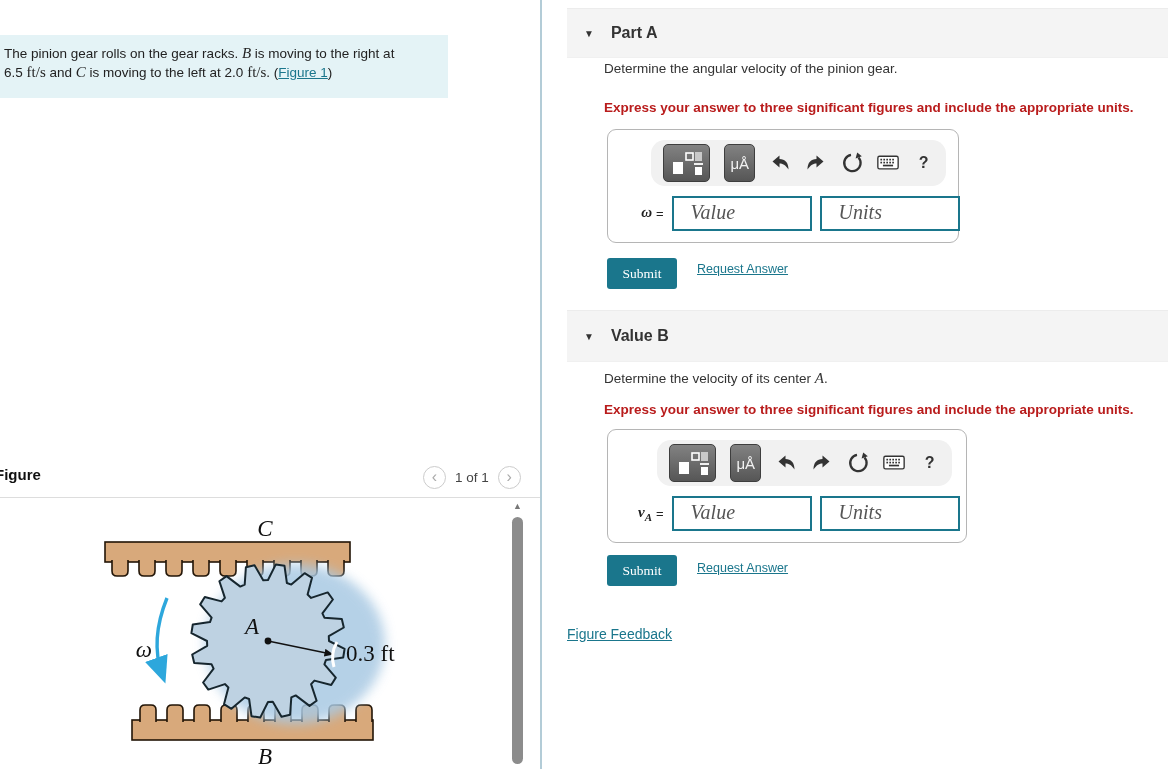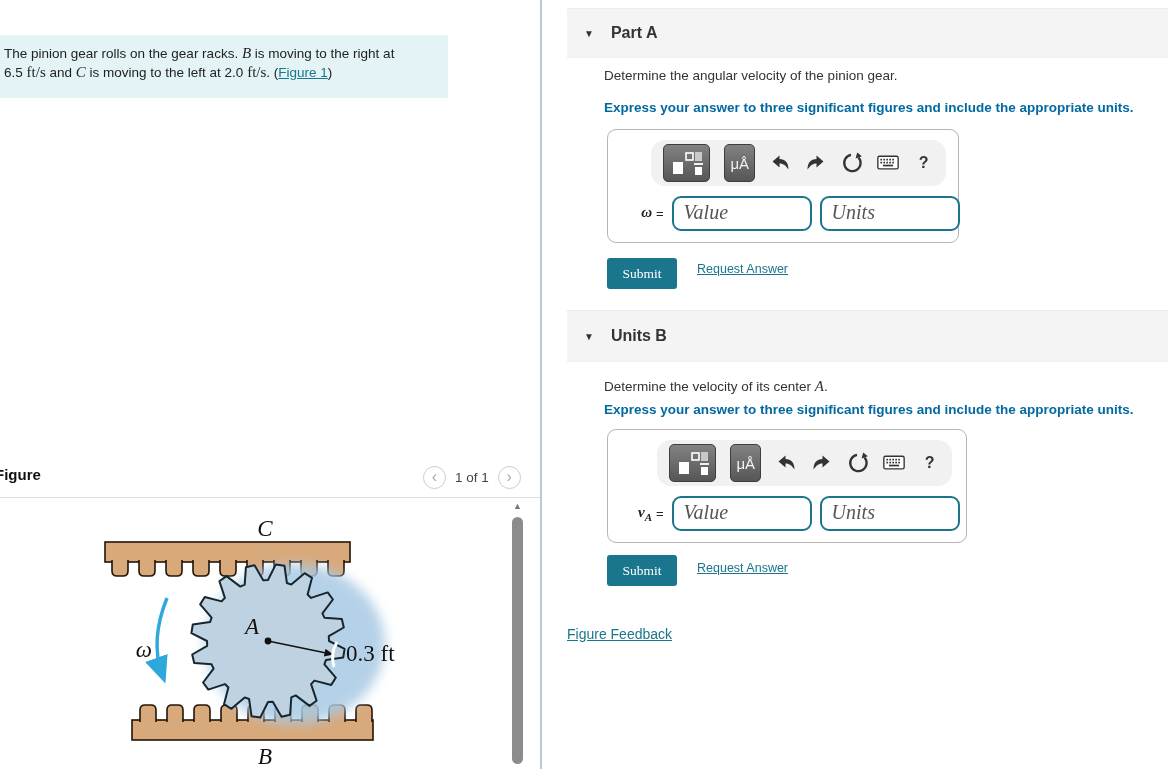--- a/index.html
+++ b/index.html
@@ -37,43 +37,43 @@
 
   
   .part-header { position:absolute; left:567px; width:601px; background:var(--header-bg);
     display:flex; align-items:center; border-top:1px solid #ececec; border-bottom:1px solid #f0f0f0; }
   #pa-header { top:8px;  height:50px; }
   #pb-header { top:310px; height:52px; }
   .collapse-icon { margin-left:17px; font-size:10px; color:#333; cursor:pointer; }
   .part-title { margin-left:17px; font-size:16px; font-weight:bold; color:#333; }
 
   .question { position:absolute; left:604px; font-size:13.5px; color:#333; }
-  #pa-question { top:67px; } #pb-question { top:378px; }
-  .instruction { position:absolute; left:604px; font-size:13.5px; font-weight:bold; color:#0369a1; }
+  #pa-question { top:60px; } #pb-question { top:370px; }
+  .instruction { position:absolute; left:604px; font-size:13.5px; font-weight:bold; color:#b91c1c; }
   #pa-instruction { top:100px; } #pb-instruction { top:402px; }
 
   .answer-box { position:absolute; left:607px; height:114px; border:1px solid #b5b5b5; border-radius:9px; background:#fff; }
   #pa-box { top:129px; width:352px; } #pb-box { top:429px; width:360px; }
 
   .math-toolbar { position:absolute; left:43px; top:10px; width:295px; height:46px; background:#f1f1f1;
     border-radius:14px; display:flex; align-items:center; padding:0 12px; gap:14px; }
   .tb-btn { width:50px; height:38px; border:1px solid #3e3e3e; border-radius:5px;
     background:linear-gradient(#828282,#565656); display:flex; align-items:center; justify-content:center; cursor:pointer; }
   .tb-btn.small { width:33px; }
   .mu-label { color:#f2f2f2; font-size:15px; }
   .tb-icon { width:22px; display:flex; align-items:center; justify-content:center; cursor:pointer; }
   .help-q { font-size:16px; font-weight:bold; color:#333; cursor:pointer; }
 
   .answer-row { position:absolute; left:6px; top:66px; display:flex; align-items:center; }
   .ans-var { width:38px; text-align:right; font-family:"Liberation Serif", serif; font-style:italic;
     font-weight:bold; font-size:15px; color:#222; }
   .ans-var sub { font-size:11px; }
   .ans-eq { font-size:13px; margin:0 0 0 4px; color:#222; }
-  .ans-input { width:140px; height:35px; margin-left:8px; border:2px solid var(--accent); border-radius:9px;
-    font-family:"Liberation Serif", serif; font-style:italic; font-size:20px; padding:0 0 2px 10px; color:#333; outline:none; }
+  .ans-input { width:140px; height:35px; margin-left:8px; border:2px solid var(--accent); border-radius:0;
+    font-family:"Liberation Serif", serif; font-style:italic; font-size:20px; padding:0 0 2px 17px; color:#333; outline:none; }
   .ans-input::placeholder { color:#555; opacity:1; }
 
   .submit-btn { position:absolute; left:607px; width:70px; height:31px; background:var(--accent); color:#fff;
     border:none; border-radius:3px; font-size:13.5px; font-family:Liberation Serif, serif; cursor:pointer; }
   #pa-submit { top:258px; } #pb-submit { top:555px; }
   .request-link { position:absolute; left:697px; font-size:12.5px; font-weight:normal; color:var(--accent);
     text-decoration:underline; cursor:pointer; }
   #pa-request { top:262px; } #pb-request { top:561px; }
 
   #provide-feedback { position:absolute; left:567px; top:626px; font-size:14px; color:var(--accent);
@@ -218,21 +218,21 @@
       <span class="ans-eq">=</span>
       <input class="ans-input" placeholder="Value" style="">
       <input class="ans-input" placeholder="Units" style="">
     </div>
   </div>
   <button class="submit-btn" id="pa-submit">Submit</button>
   <a class="request-link" id="pa-request">Request Answer</a>
 
   <div class="part-header" id="pb-header">
     <span class="collapse-icon">▼</span>
-    <span class="part-title">Units B</span>
+    <span class="part-title">Value B</span>
   </div>
   <div class="question" id="pb-question">
     <span>Determine the velocity of its center </span><span class="mvar">A</span><span>.</span>
   </div>
   <div class="instruction" id="pb-instruction">Express your answer to three significant figures and include the appropriate units.</div>
 
   <div class="answer-box" id="pb-box">
     <div class="math-toolbar" style="left:49px">
       <div class="tb-btn">
         <svg width="32" height="26" viewBox="0 0 32 26">

